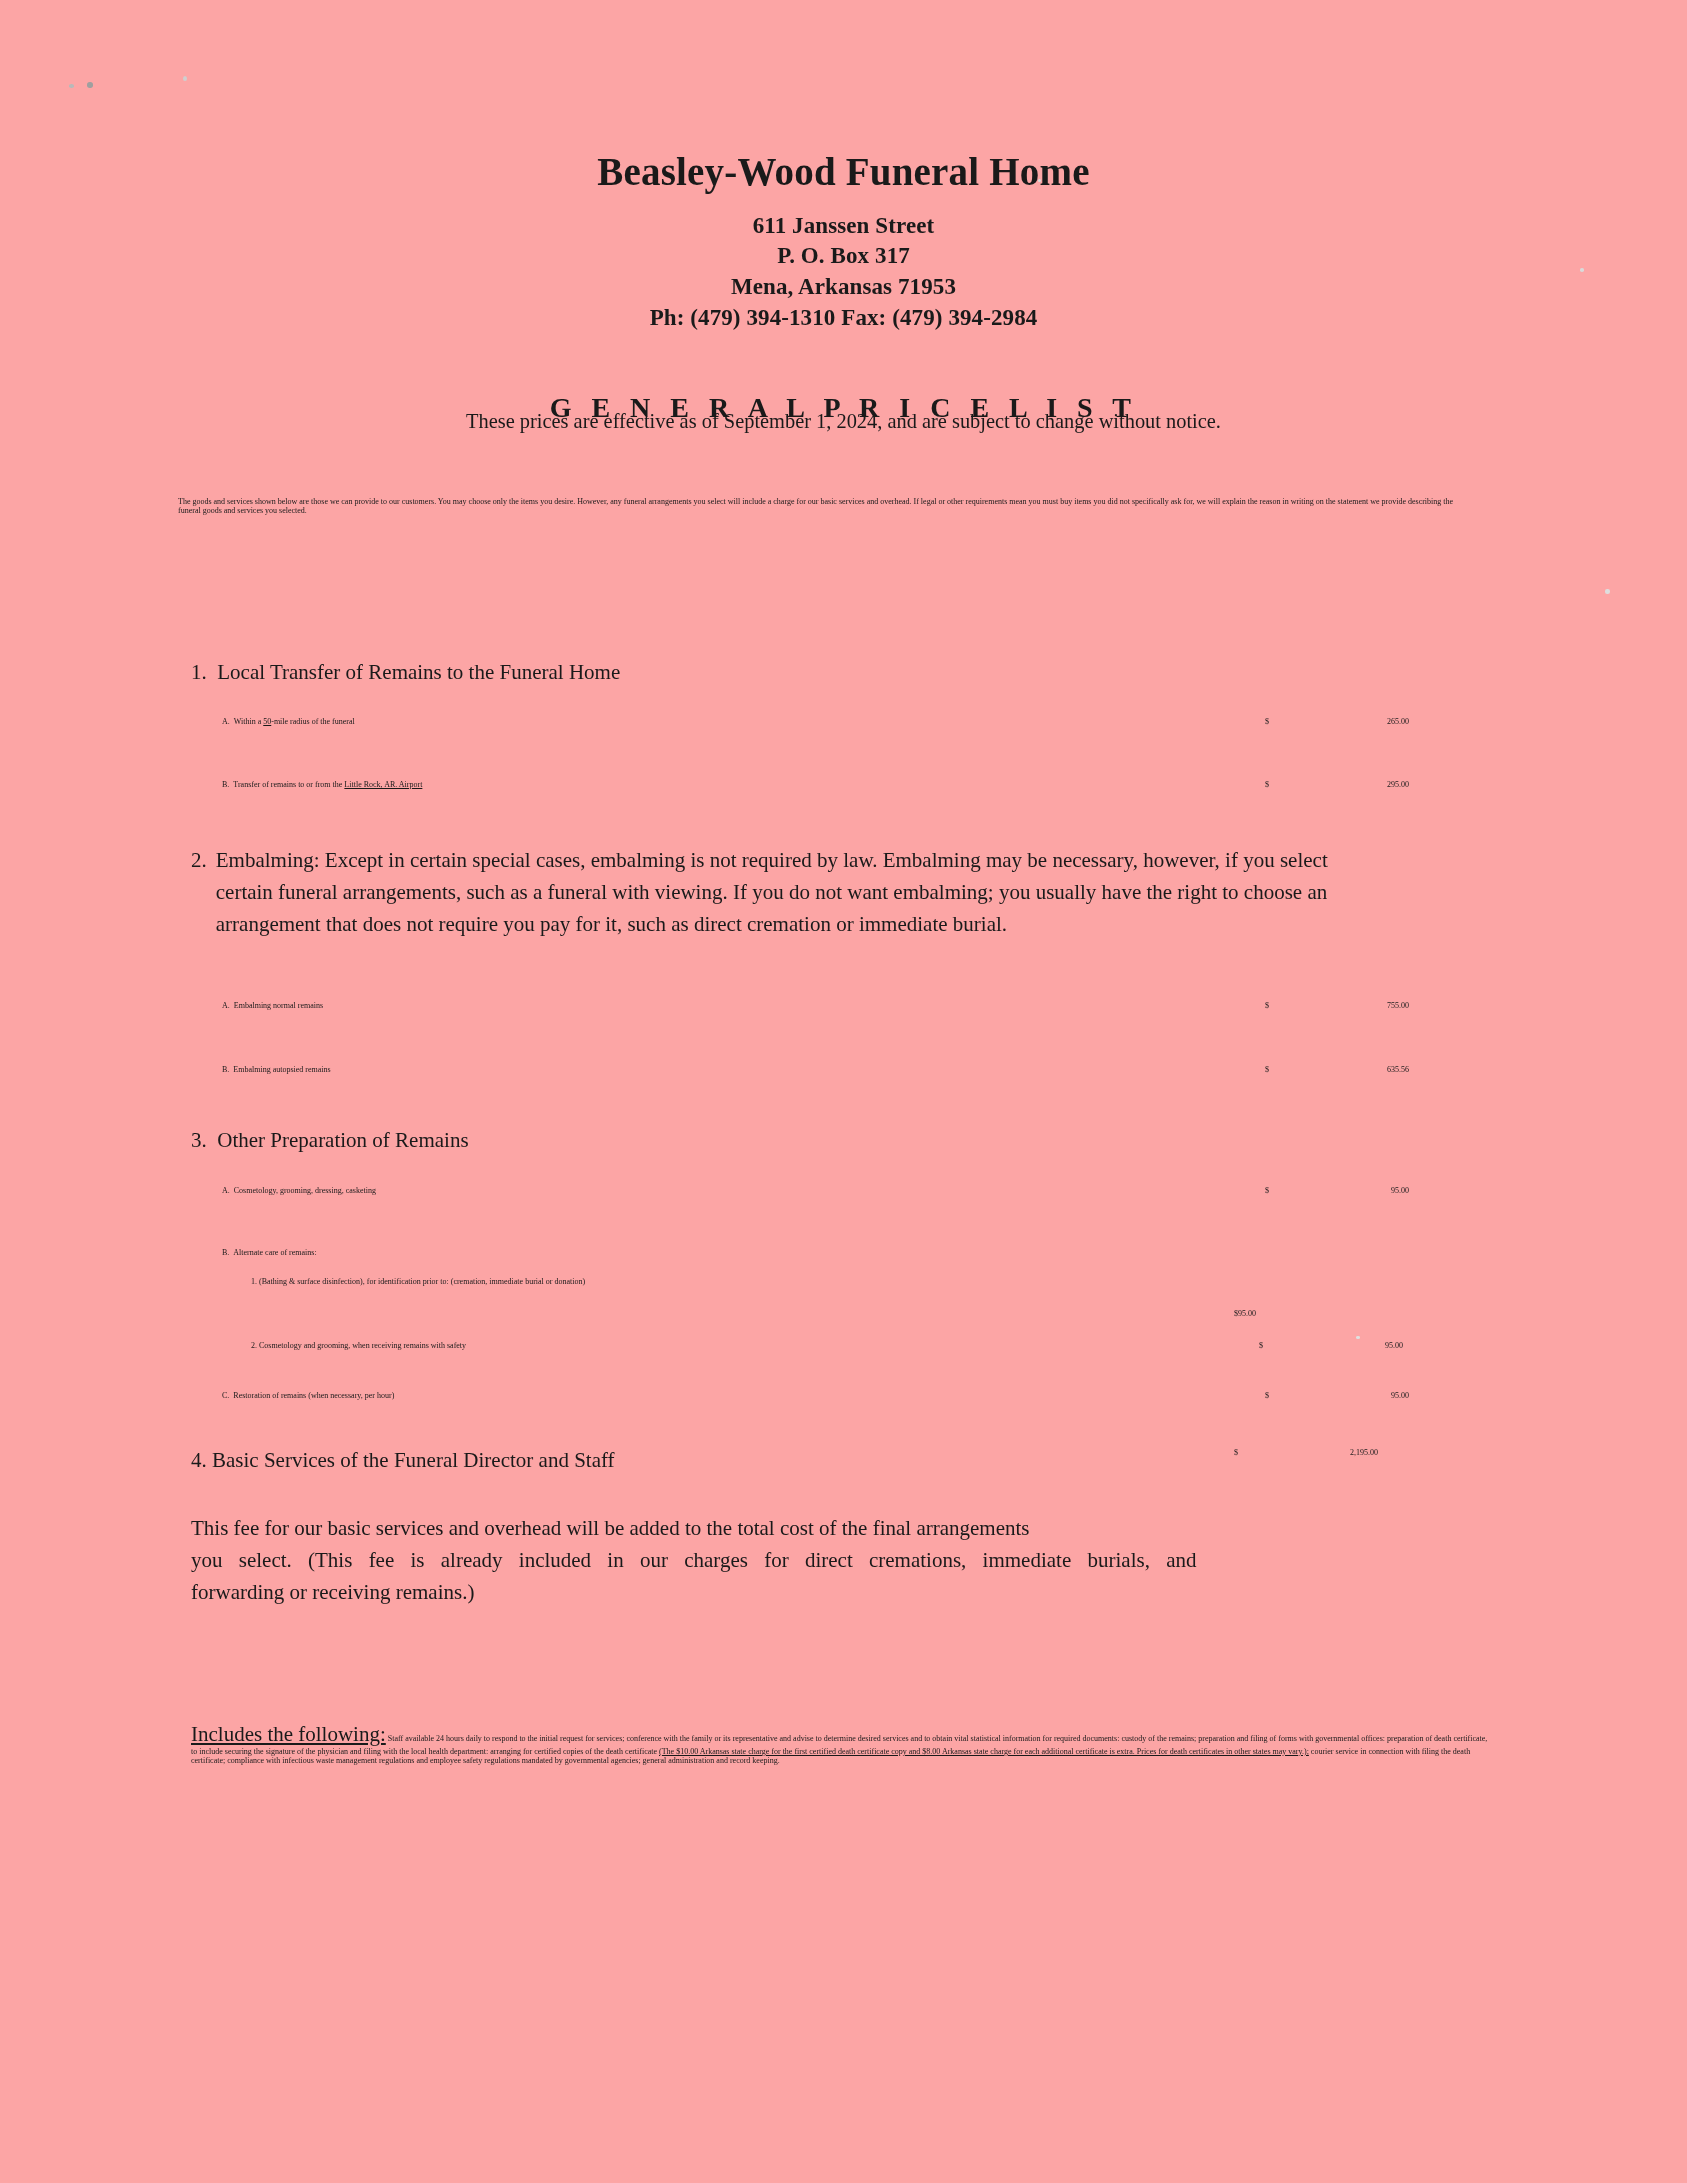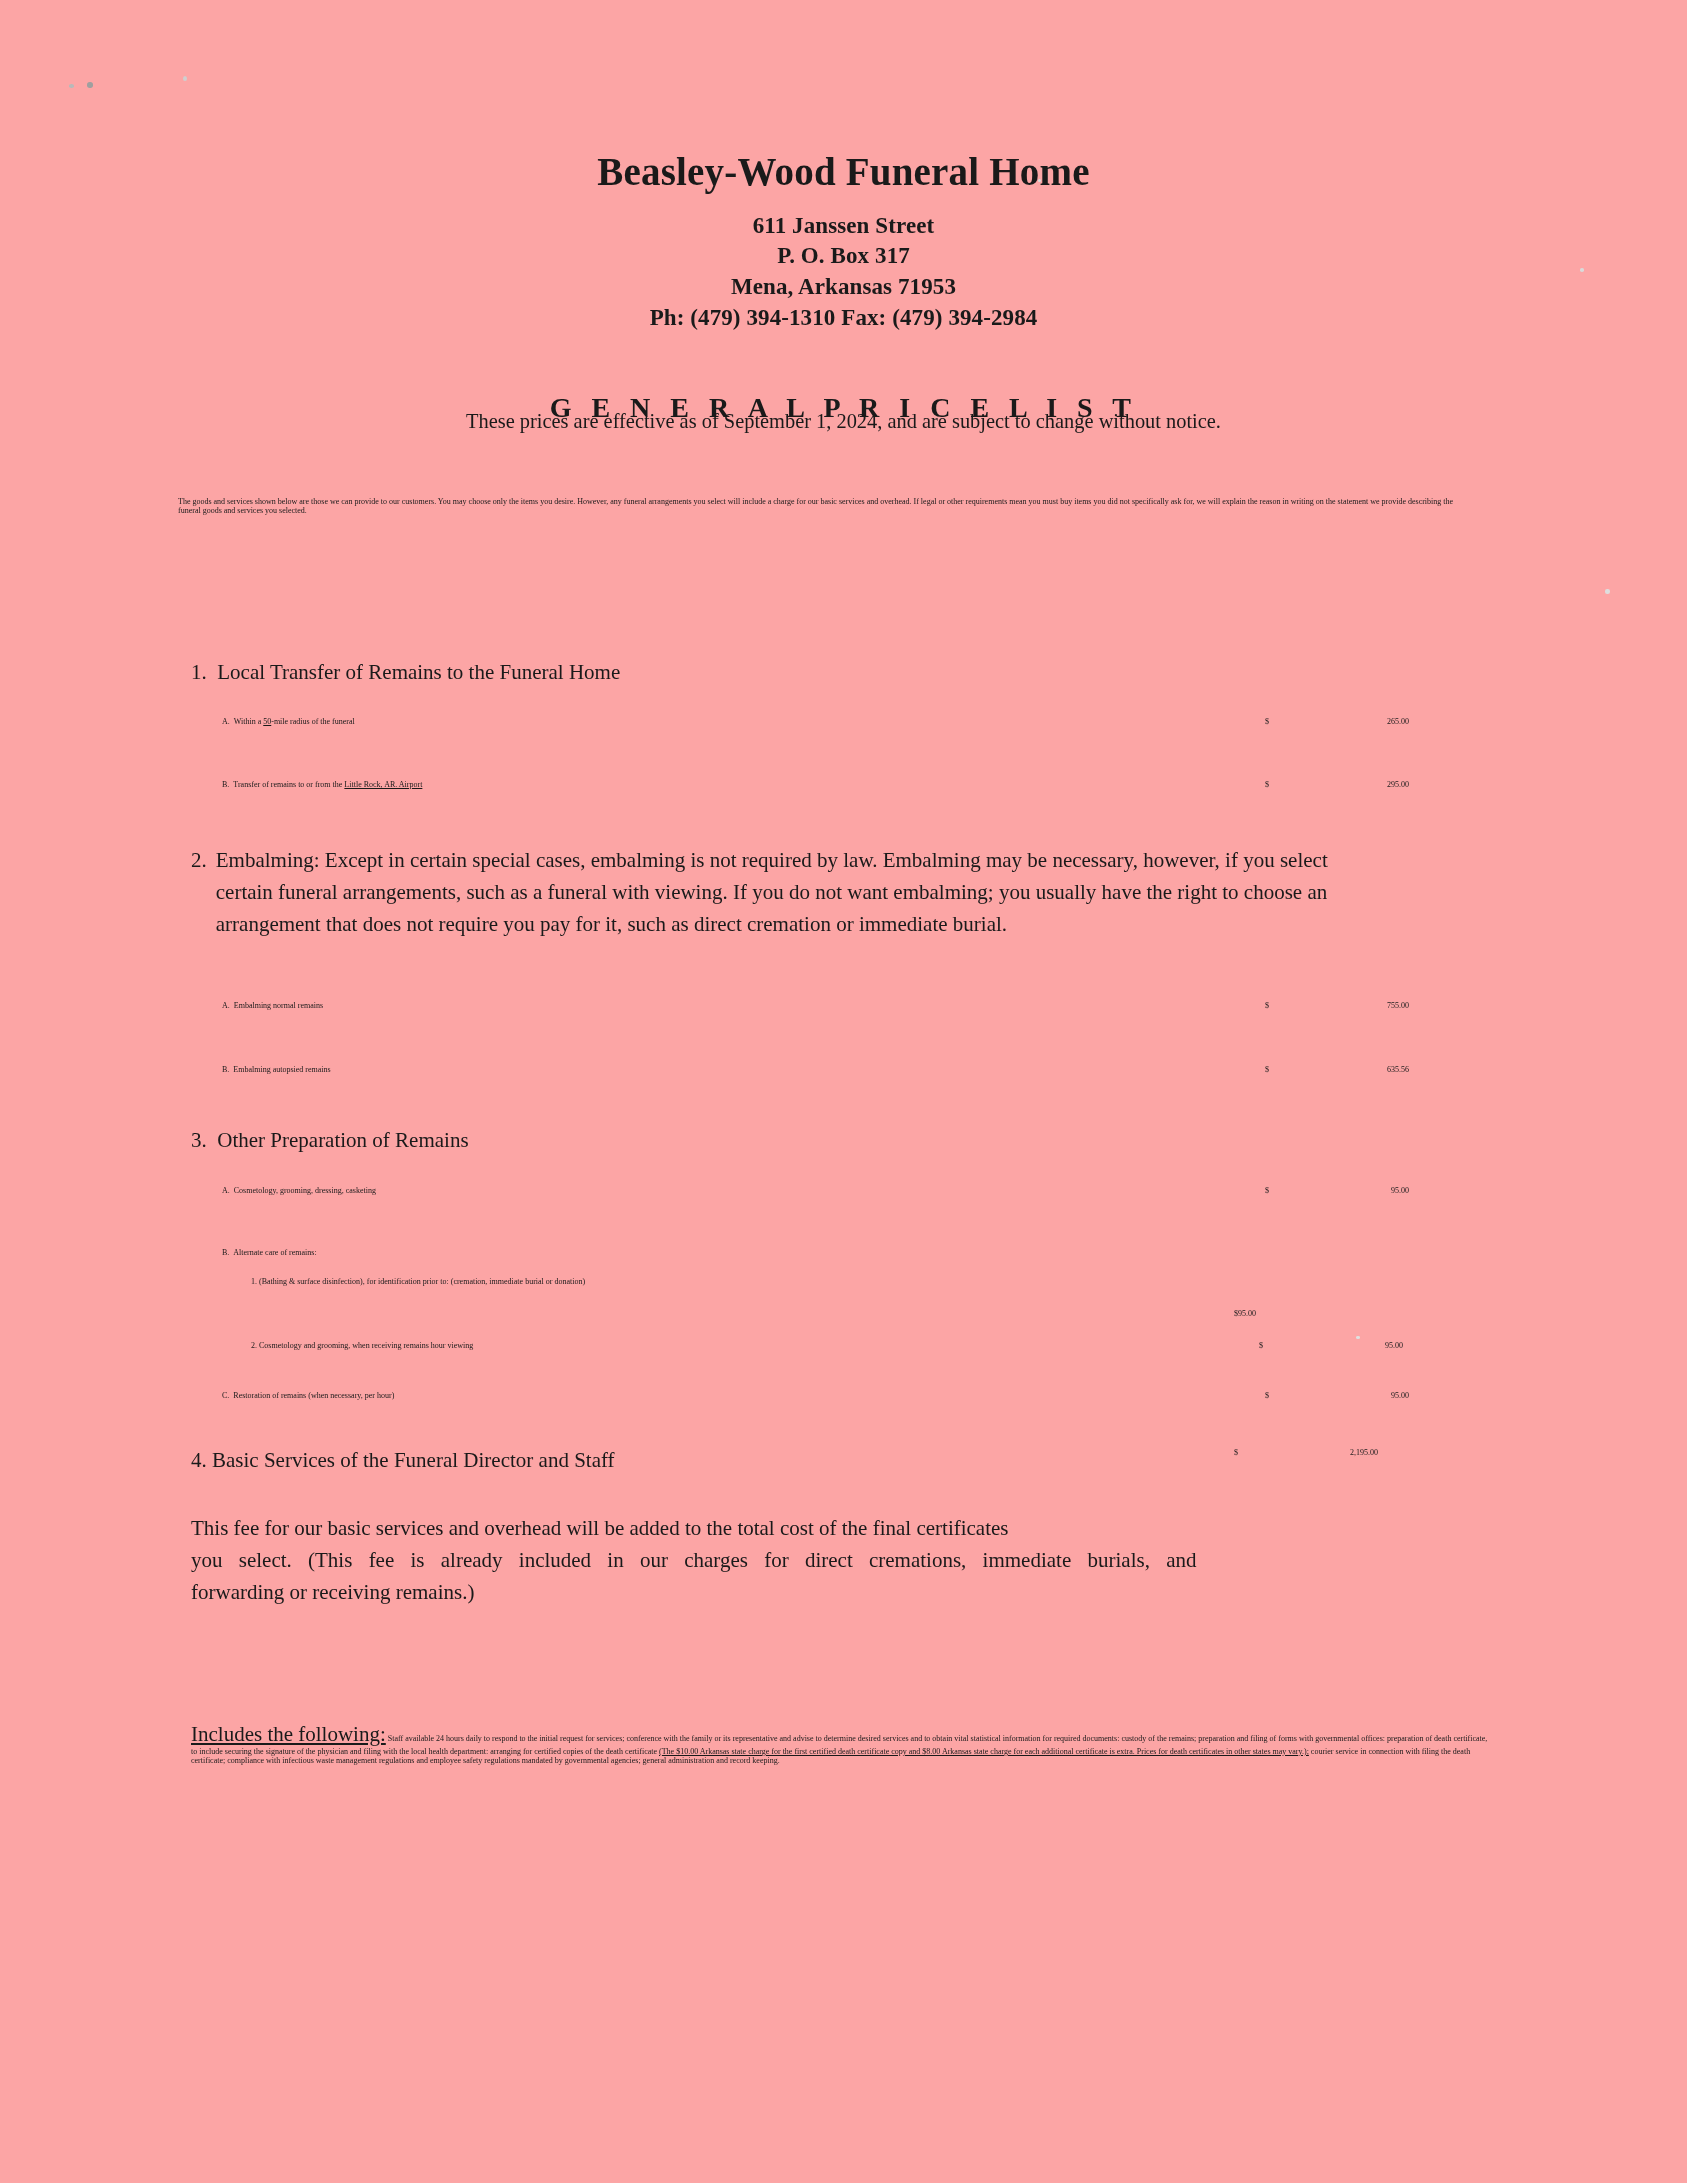--- a/index.html
+++ b/index.html
@@ -187,21 +187,21 @@
   <div class="blk" style="left:1234px; top:1309px; width:199px;">
     <div style="display:flex;">
       <div class="dollar">$</div>
       <div class="amount">95.00</div>
     </div>
   </div>
 
   <div class="blk" style="left:191px; top:1341px;">
     <div class="row indent-num">
       <div class="label" style="flex:0 0 1008px;">
-        <span>2.</span>&nbsp;<span>Cosmetology and grooming, when receiving remains hour viewing</span>
+        <span>2.</span>&nbsp;<span>Cosmetology and grooming, when receiving remains with safety</span>
       </div>
       <div class="dollar">$</div>
       <div class="amount">95.00</div>
     </div>
   </div>
 
   <div class="blk" style="left:191px; top:1391px;">
     <div class="row indent-a">
       <div class="label">
         <span>C.</span>&nbsp;&nbsp;<span>Restoration of remains (when necessary, per hour)</span>
@@ -215,21 +215,21 @@
     <div class="row">
       <div class="label sec-head">
         <span>4.</span>&nbsp;<span>Basic Services of the Funeral Director and Staff</span>
       </div>
       <div class="dollar">$</div>
       <div class="amount">2,195.00</div>
     </div>
   </div>
 
   <div class="blk sec-head" style="left:191px; top:1513px; width:1311px; line-height:1.52;">
-    <div>This fee for our basic services and overhead will be added to the total cost of the final certificates</div>
+    <div>This fee for our basic services and overhead will be added to the total cost of the final arrangements</div>
     <div style="display:flex; justify-content:space-between; white-space:nowrap;">
       <span style="letter-spacing:0px; word-spacing:11px;">you select.  (This fee is already included in our charges for direct cremations, immediate burials, and</span>
     </div>
     <div>forwarding or receiving remains.)</div>
   </div>
 
   <div class="blk" style="left:191px; top:1722px; width:1297px;">
     <p style="margin:0;">
       <span class="sec-head u">Includes the following:</span><span> Staff available 24 hours daily to respond to the initial request for services; conference with the family or its representative and advise to determine desired services and to obtain vital statistical information for required documents: custody of the remains; preparation and filing of forms with governmental offices: preparation of death certificate, to include securing the signature of the physician and filing with the local health department: arranging for certified copies of the death certificate </span><span class="u">(The $10.00 Arkansas state charge for the first certified death certificate copy and $8.00 Arkansas state charge for each additional certificate is extra.  Prices for death certificates in other states may vary.);</span><span> courier service in connection with filing the death certificate; compliance with infectious waste management regulations and employee safety regulations mandated by governmental agencies; general administration and record keeping.</span>
     </p>

